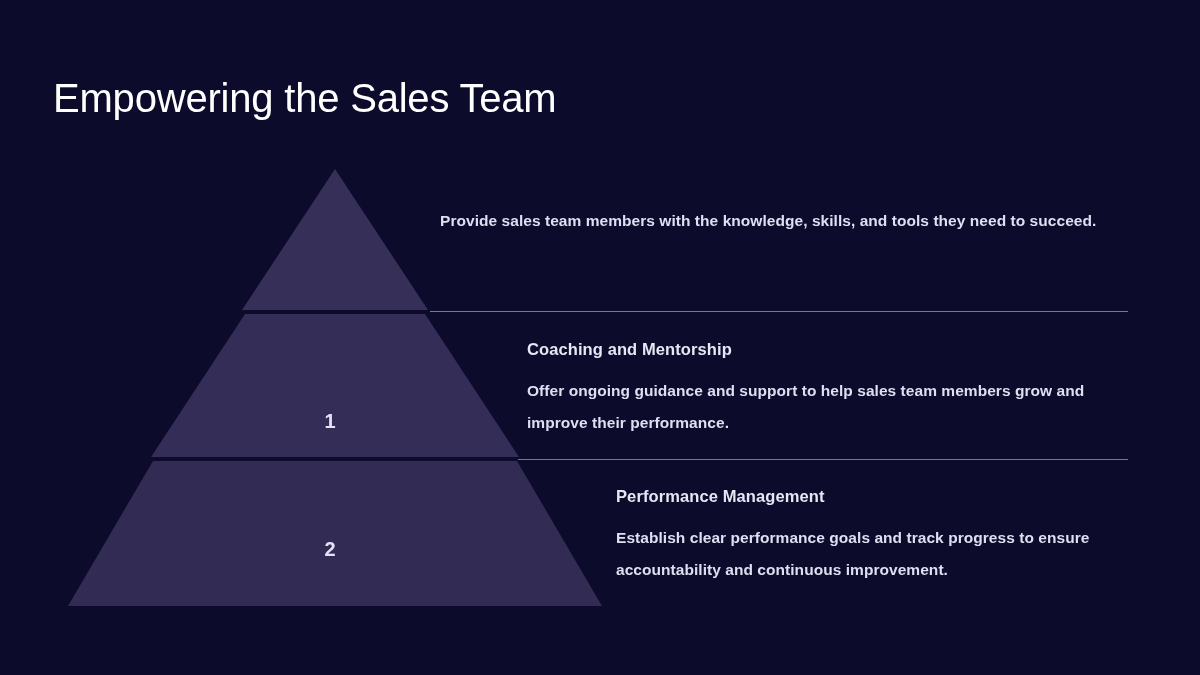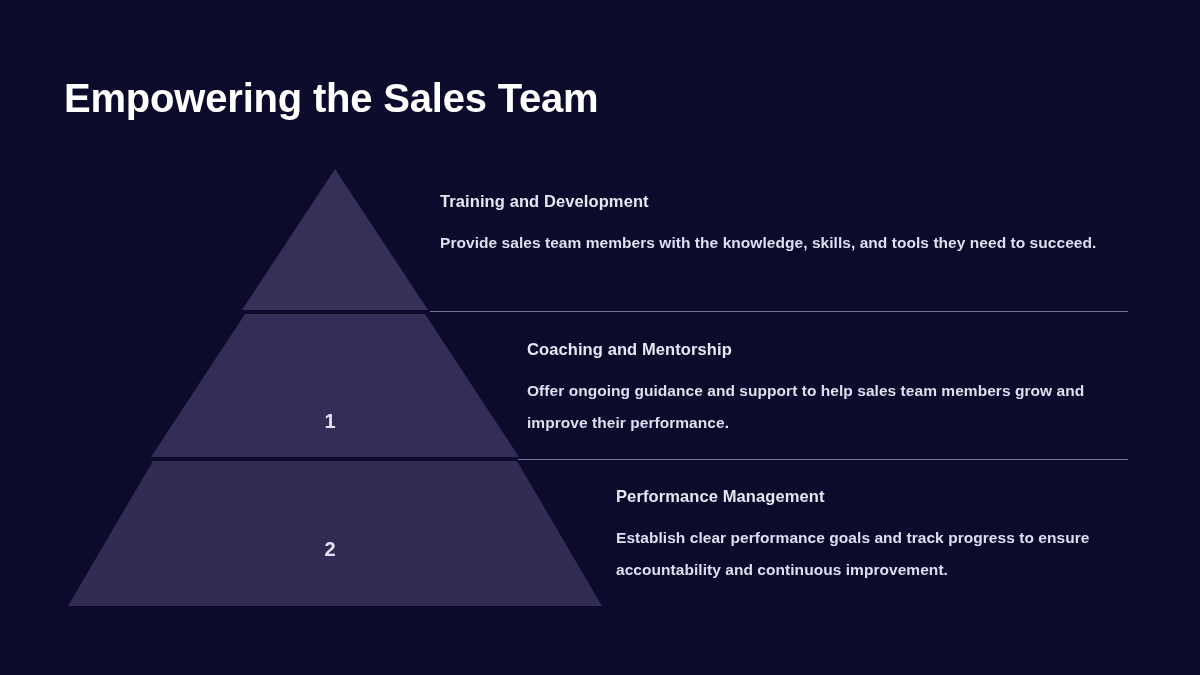--- a/index.html
+++ b/index.html
@@ -20,25 +20,25 @@
     position: absolute;
     left: 0; top: 0;
     width: 1200px;
     height: 675px;
     background: #0d0b2b;
   }
 
   
   #title {
     position: absolute;
-    left: 64px;
+    left: 53px;
     top: 71px;
     width: 900px;
     font-size: 40px;
-    font-weight: bold;
+    font-weight: normal;
     color: #ffffff;
     letter-spacing: -0.2px;
     line-height: 54px;
     white-space: nowrap;
   }
 
   
   #pyramid {
     position: absolute;
     left: 55px;
@@ -124,21 +124,20 @@
 
     <div class="tier-number" id="num-1">1</div>
     <div class="tier-number" id="num-2">2</div>
 
   </div>
 
   <div class="rule" id="rule-1"></div>
   <div class="rule" id="rule-2"></div>
 
   <div class="block" id="block-1">
-    <div class="block-heading">Training and Development</div>
     <div class="block-body">Provide sales team members with the knowledge, skills, and tools they need to succeed.</div>
   </div>
 
   <div class="block" id="block-3">
     <div class="block-heading">Performance Management</div>
     <div class="block-body">Establish clear performance goals and track progress to ensure accountability and continuous improvement.</div>
   </div>
 
   <div class="block" id="block-2">
     <div class="block-heading">Coaching and Mentorship</div>

